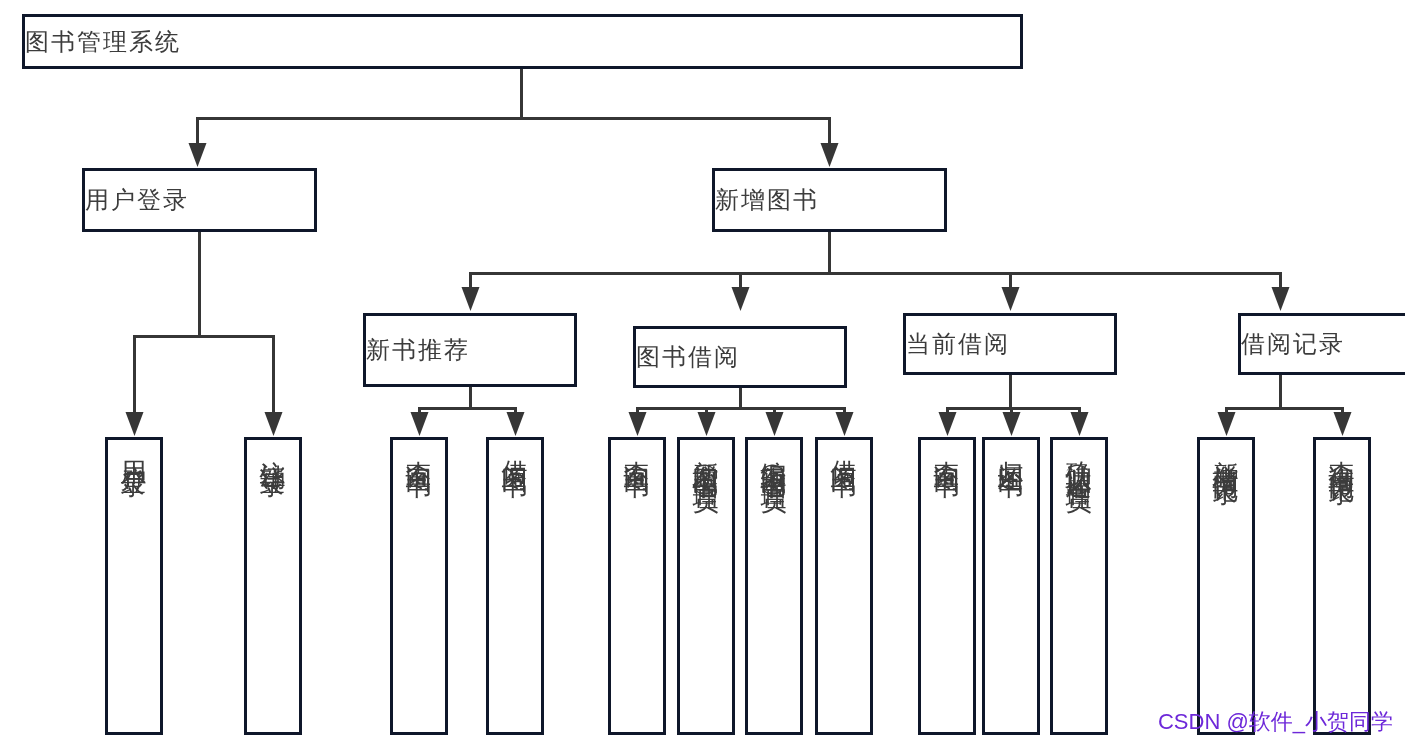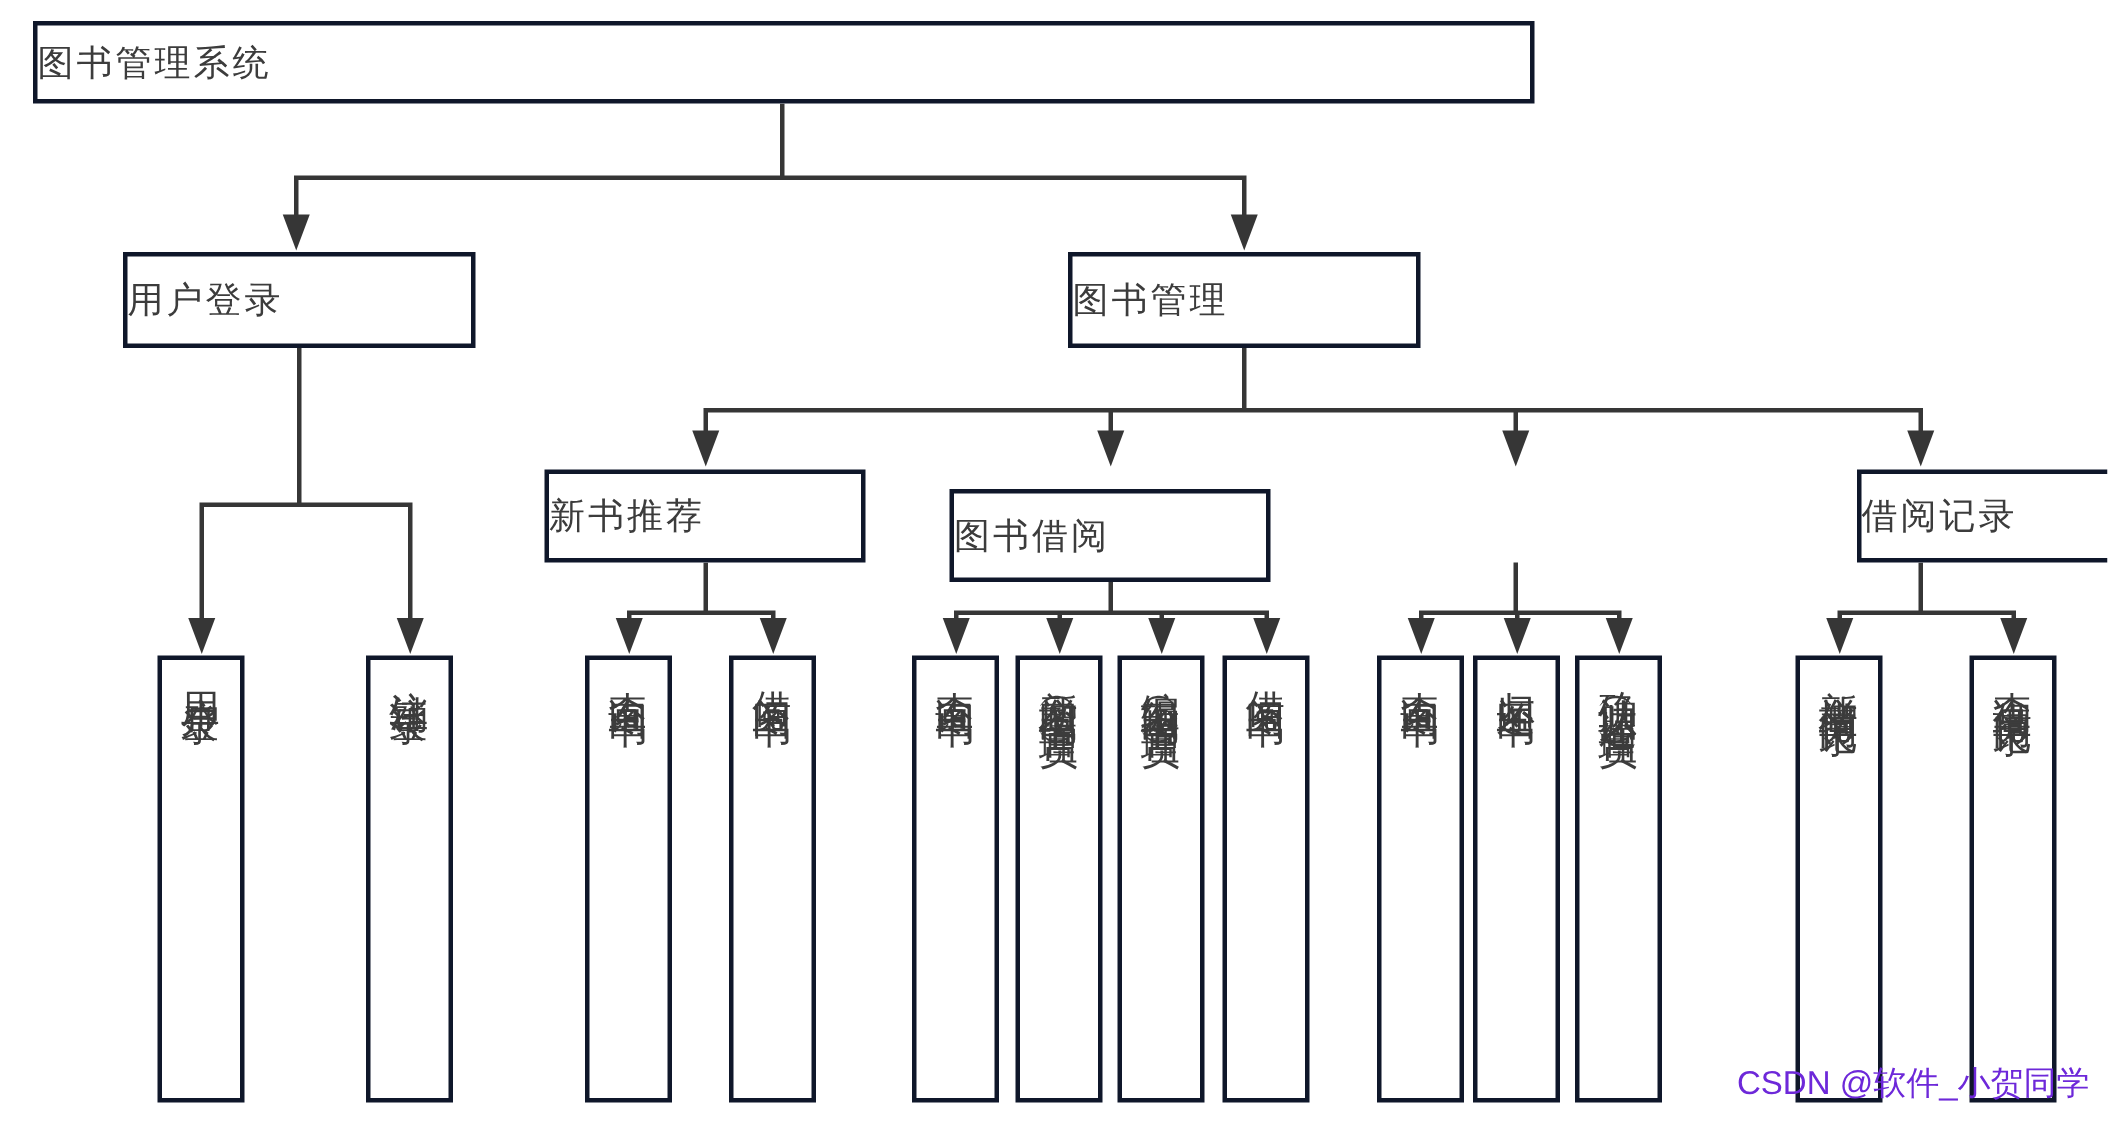--- a/index.html
+++ b/index.html
@@ -92,28 +92,31 @@
   </svg>
 
   <div class="box hbox" style="left:22px; top:14px; width:1001px; height:55px;">
     <span>图书管理系统</span>
   </div>
 
   <div class="box hbox" style="left:82px; top:168px; width:235px; height:64px;">
     <span>用户登录</span>
   </div>
   <div class="box hbox" style="left:712px; top:168px; width:235px; height:64px;">
-    <span>图书管理</span>
+    <span>新增图书</span>
   </div>
 
-  <div class="box hbox" style="left:363px; top:313px; width:214px; height:62px;">
+  <div class="box hbox" style="left:363px; top:313px; width:214px; height:74px;">
     <span>新书推荐</span>
   </div>
   <div class="box hbox" style="left:633px; top:313px; width:214px; height:62px;margin-top:13px;">
     <span>图书借阅</span>
+  </div>
+  <div class="box hbox" style="left:903px; top:313px; width:214px; height:62px;">
+    <span>当前借阅</span>
   </div>
   <div class="box hbox" style="left:1238px; top:313px; width:198px; height:62px;">
     <span>借阅记录</span>
   </div>
 
   <div class="box vbox" style="left:105px; top:437px; width:58px; height:298px;">
     <span>用户登录</span>
   </div>
   <div class="box vbox" style="left:244px; top:437px; width:58px; height:298px;">
     <span>注销登录</span>

